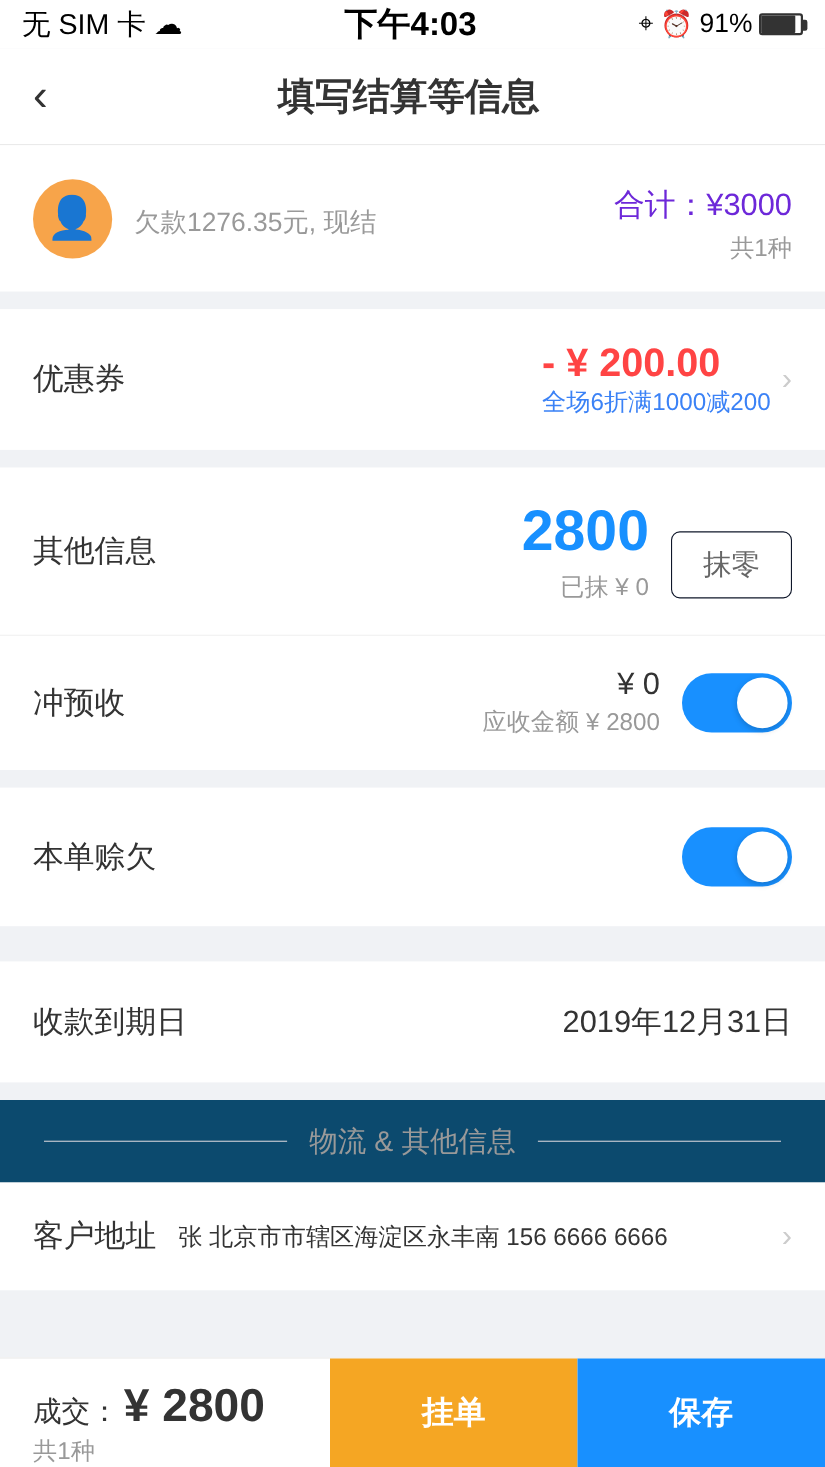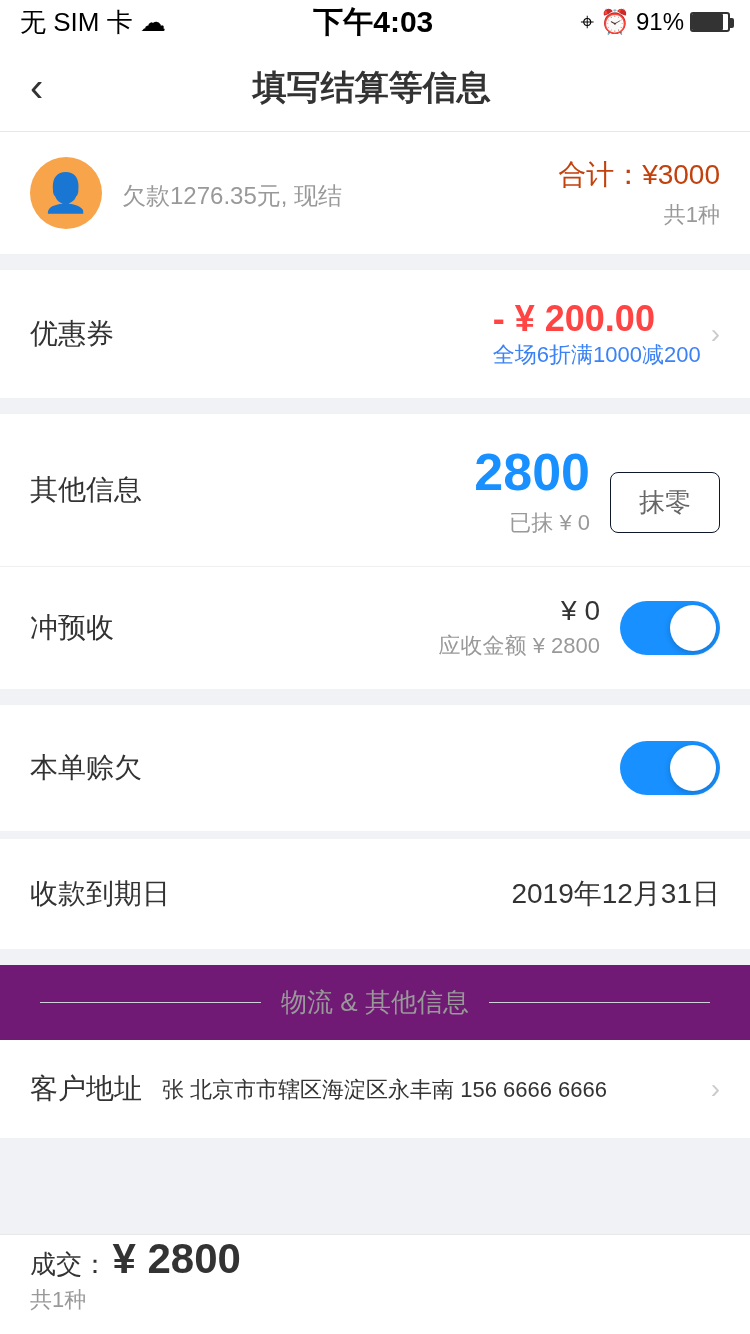--- a/index.html
+++ b/index.html
@@ -80,21 +80,21 @@
       background: #f7a44a;
       display: flex; align-items: center; justify-content: center;
       margin-right: 20px;
       flex-shrink: 0;
     }
     .avatar-icon { font-size: 38px; color: #fff; }
     .customer-info { flex: 1; }
     .customer-phone { font-size: 30px; font-weight: 600; color: #333; }
     .customer-sub { font-size: 24px; color: #999; margin-top: 6px; }
     .customer-total { text-align: right; }
-    .total-amount { font-size: 28px; color: #c2410c; font-weight: 500; }
+    .total-amount { font-size: 28px; color: #6d28d9; font-weight: 500; margin-top: 11px; }
     .total-sub { font-size: 22px; color: #999; margin-top: 6px; }
     .chevron { font-size: 28px; color: #ccc; }
 
     
     .coupon-section {
       background: #fff;
       margin-bottom: 16px;
     }
     .coupon-row {
       display: flex;
@@ -159,21 +159,21 @@
       width: 46px; height: 46px; border-radius: 50%;
       background: #fff;
       position: absolute;
       top: 4px; right: 4px;
       box-shadow: 0 2px 6px rgba(0,0,0,0.2);
     }
 
     
     .debt-section {
       background: #fff;
-      margin-bottom: 8px;
+      margin-bottom: 32px;
     }
     .debt-row {
       display: flex;
       align-items: center;
       justify-content: space-between;
       padding: 36px 30px;
     }
     .debt-label { font-size: 28px; color: #333; }
 
     
@@ -186,21 +186,21 @@
       align-items: center;
       padding: 36px 30px;
       gap: 20px;
       justify-content: space-between;
     }
     .duedate-label { font-size: 28px; color: #333; }
     .duedate-value { font-size: 28px; color: #333; }
 
     
     .divider-section {
-      background: #701a75;
+      background: #0c4a6e;
       display: flex;
       align-items: center;
       padding: 20px 40px;
       gap: 20px;
     }
     .divider-line { flex: 1; height: 1px; background: #d0d0d8; }
     .divider-text { font-size: 26px; color: #999; white-space: nowrap; }
 
     
     .address-section {
@@ -223,23 +223,22 @@
     }
 
     
     .footer {
       position: fixed;
       bottom: 0;
       width: 750px;
       height: 100px;
       background: #fff;
       display: flex;
-      align-items: flex-start;
+      align-items: flex-end;
       border-top: 1px solid #e8e8e8;
-      flex-direction: column;
     }
     .footer-info {
       flex: 0 0 300px;
       padding: 0 30px;
     }
     .footer-deal { font-size: 26px; color: #333; }
     .footer-amount { font-size: 42px; font-weight: 700; color: #333; display: inline; }
     .footer-sub { font-size: 22px; color: #999; margin-top: 2px; }
     .footer-btn {
       flex: 1;

